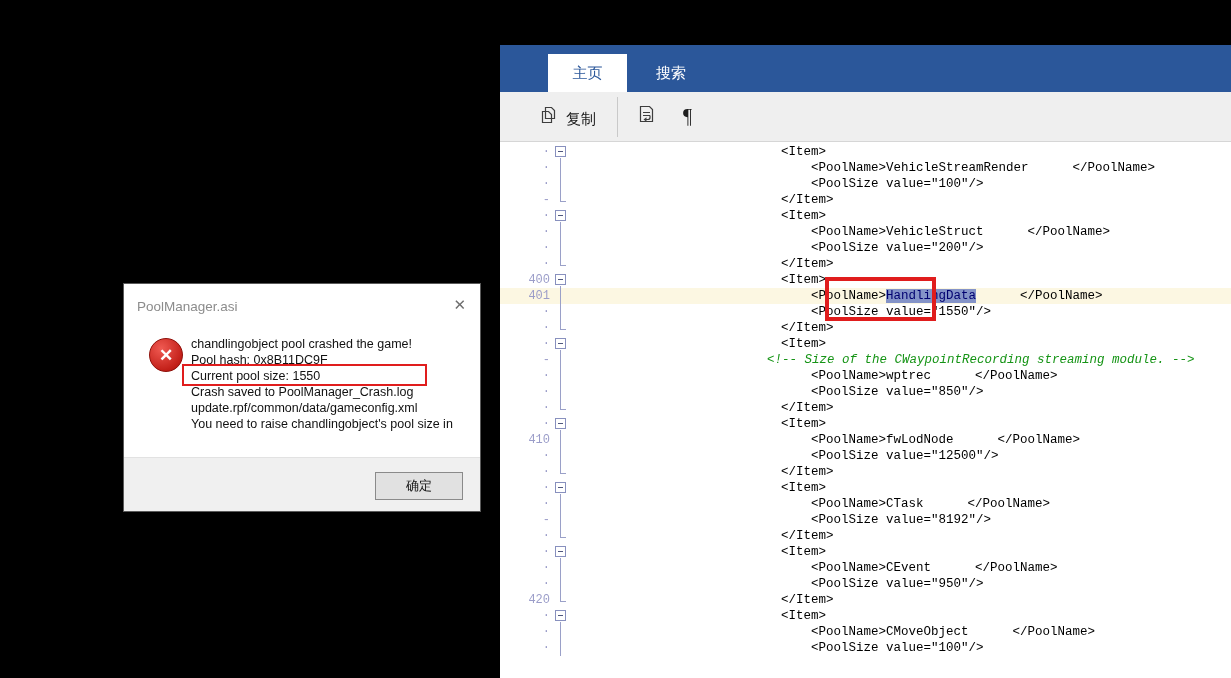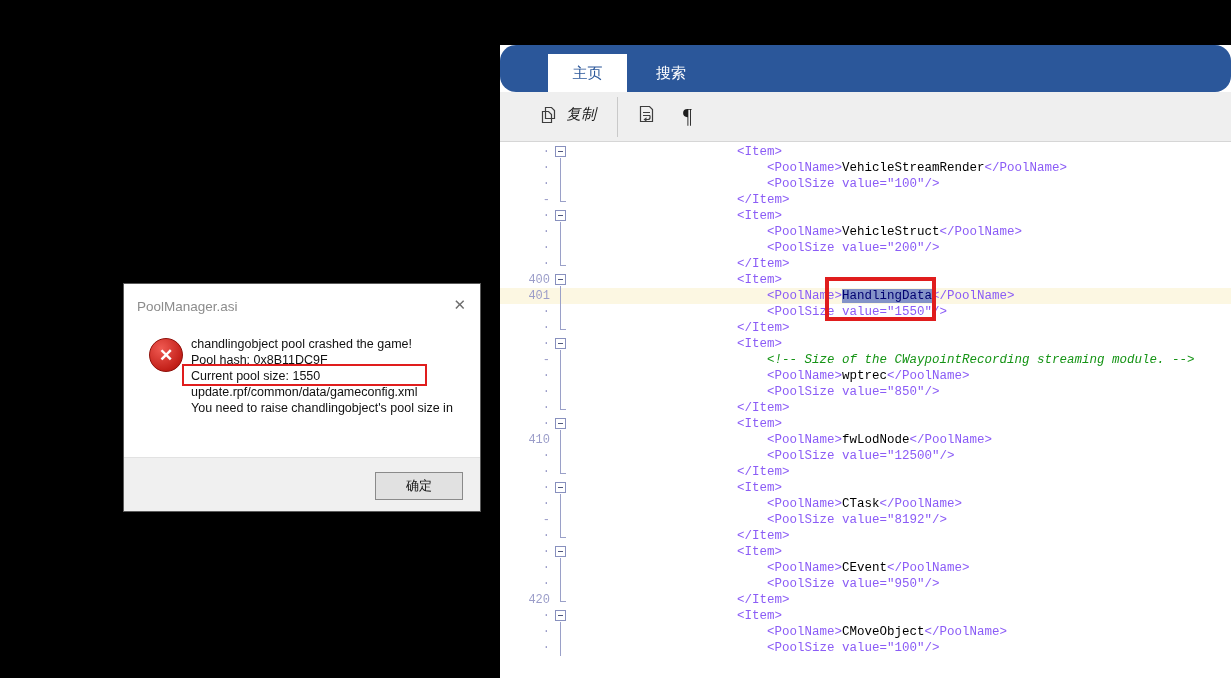--- a/index.html
+++ b/index.html
@@ -10,29 +10,29 @@
   
   .openiv { position:absolute; left:500px; top:45px; width:731px; height:633px;
             background:#fff; display:flex; flex-direction:column; }
   .titlebar { height:33px; background:#fff; display:flex; align-items:center; padding-left:9px; flex:none; }
   .app-icon { width:16px; height:16px; background:linear-gradient(135deg,#e8d9a8,#b89b55);
               border:1px solid #6e5c2e; display:flex; align-items:center; justify-content:center; margin-right:7px; }
   .app-icon span { display:block; background:#2e3443; color:#f2e8c8; font-size:7px; font-weight:bold;
               width:12px; height:12px; text-align:center; line-height:12px; font-family:"Liberation Serif",serif;}
   .title-text { font-size:13px; color:#1a1a1a; }
 
-  .ribbon { height:47px; background:#2b579a; position:relative; flex:none;border-radius:16px; }
+  .ribbon { height:47px; background:#2b579a; position:relative; flex:none; }
   .tab { position:absolute; top:9px; height:38px; display:flex; align-items:center;
          justify-content:center; font-size:15px; cursor:default; }
   .tab.active { left:48px; width:79px; background:#ffffff; color:#2b579a; }
   .tab.inactive { left:127px; width:80px; background:transparent; color:#ffffff;padding-left:8px; }
 
   .toolbar { height:50px; background:#efefef; border-bottom:1px solid #d6d6d6;
              display:flex; align-items:center; padding-left:38px; flex:none; }
-  .tool-group { display:flex; align-items:flex-start;font-style:italic; }
+  .tool-group { display:flex; align-items:flex-end; }
   .tool-label { font-size:15px; color:#1a1a1a; margin-left:8px; }
   .tb-sep { width:1px; height:40px; background:#c9c9c9; margin:0 17px 0 21px; }
   .pilcrow { font-size:20px; color:#1f1f1f; margin-left:26px; font-family:"Liberation Serif",serif; }
 
   
   .editor { flex:1; position:relative; overflow:hidden; background:#fff;
             font-family:"Liberation Mono", monospace; font-size:12.5px; line-height:16px;
             padding-top:2px; }
   .row { display:flex; height:16px; }
   .row.hl { background:#fcf7e2; }
@@ -41,21 +41,21 @@
   .fold-m::before { content:""; position:absolute; left:10px; top:0; bottom:0; border-left:1px solid #9aa0c8; }
   .fold-e::before { content:""; position:absolute; left:10px; top:0; height:9px; border-left:1px solid #9aa0c8; }
   .fold-e::after  { content:""; position:absolute; left:10px; top:9px; width:6px; border-top:1px solid #9aa0c8; }
   .fold-s::after  { content:""; position:absolute; left:10px; top:14px; bottom:0; border-left:1px solid #9aa0c8; }
   .fbox { position:absolute; left:5px; top:2px; width:11px; height:11px; background:#fff;
           border:1px solid #8890be; }
   .fbox::before { content:""; position:absolute; left:2px; top:4px; width:5px; border-top:1px solid #50587e; }
   .code { white-space:pre; flex:1; }
   .ind1 { padding-left:165px; }
   .ind2 { padding-left:195px; }
-  .tag { color:#8b5cf6; }
+  .tag { color:#000000;margin-left:44px; }
   .txt { color:#000000; }
   .com { color:#169416; font-style:italic; }
   .sel { background:#8493c8; color:#000070; }
 
   .red-box { position:absolute; border:4px solid #e01d1d; z-index:6; }
   .red-box.editor-anno { left:325px; top:135px; width:111px; height:44px; }
 
   
   .dialog { position:absolute; left:123px; top:283px; width:358px; height:229px;
             background:#fff; border:1px solid #5a5a5a; z-index:10; font-size:12.5px; }
@@ -305,20 +305,21 @@
     <div class="dlg-title">
       <span class="dlg-title-text">PoolManager.asi</span>
       <span class="dlg-close">✕</span>
     </div>
     <div class="dlg-body">
       <div class="err-icon">✕</div>
       <div class="dlg-msgs">
           <div>chandlingobject pool crashed the game!</div>
           <div>Pool hash: 0x8B11DC9F</div>
           <div>Current pool size: 1550</div>
+          <div>Crash saved to PoolManager_Crash.log</div>
           <div>update.rpf/common/data/gameconfig.xml</div>
           <div>You need to raise chandlingobject's pool size in</div>
         </div>
       <div class="dlg-redbox"></div>
     </div>
     <div class="dlg-footer">
       <button class="ok-btn">确定</button>
     </div>
   </div>
 

